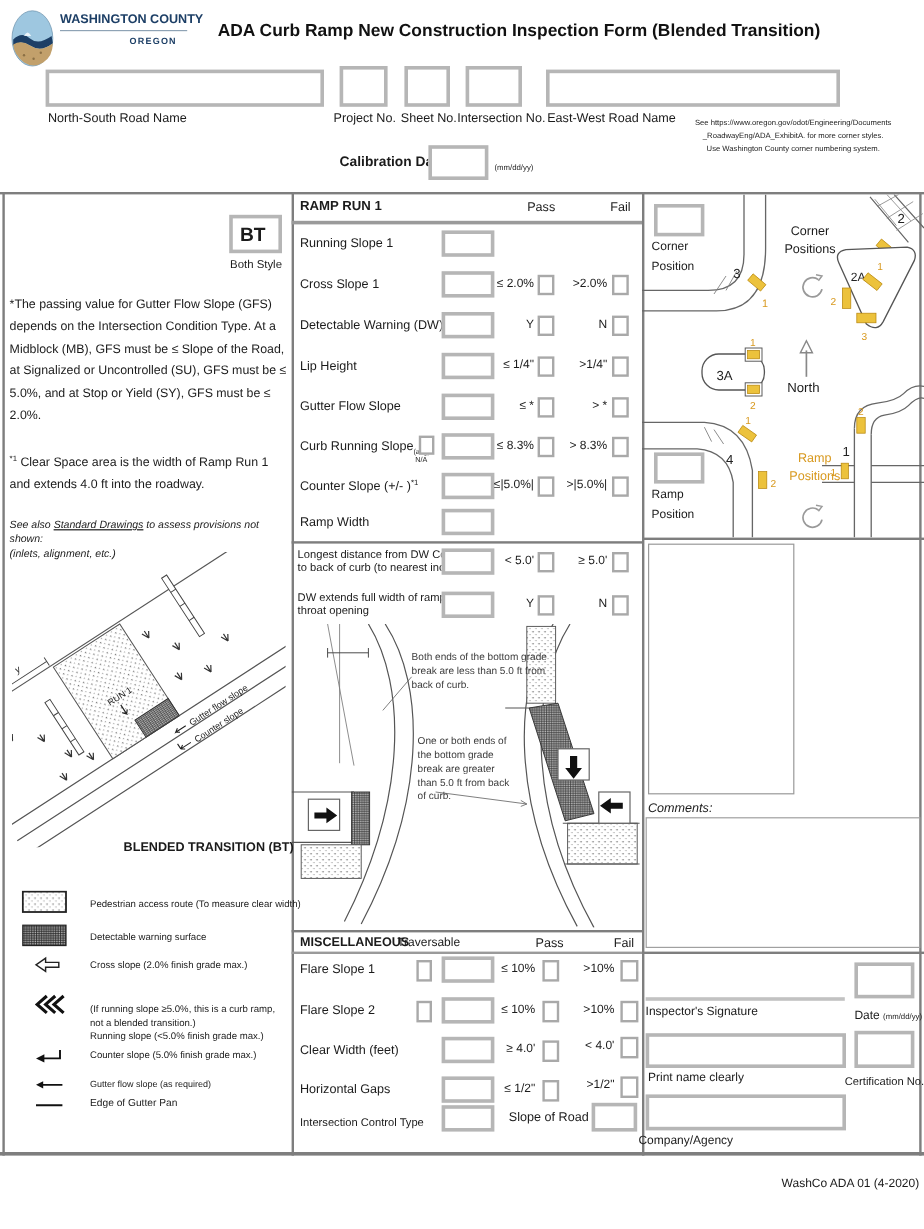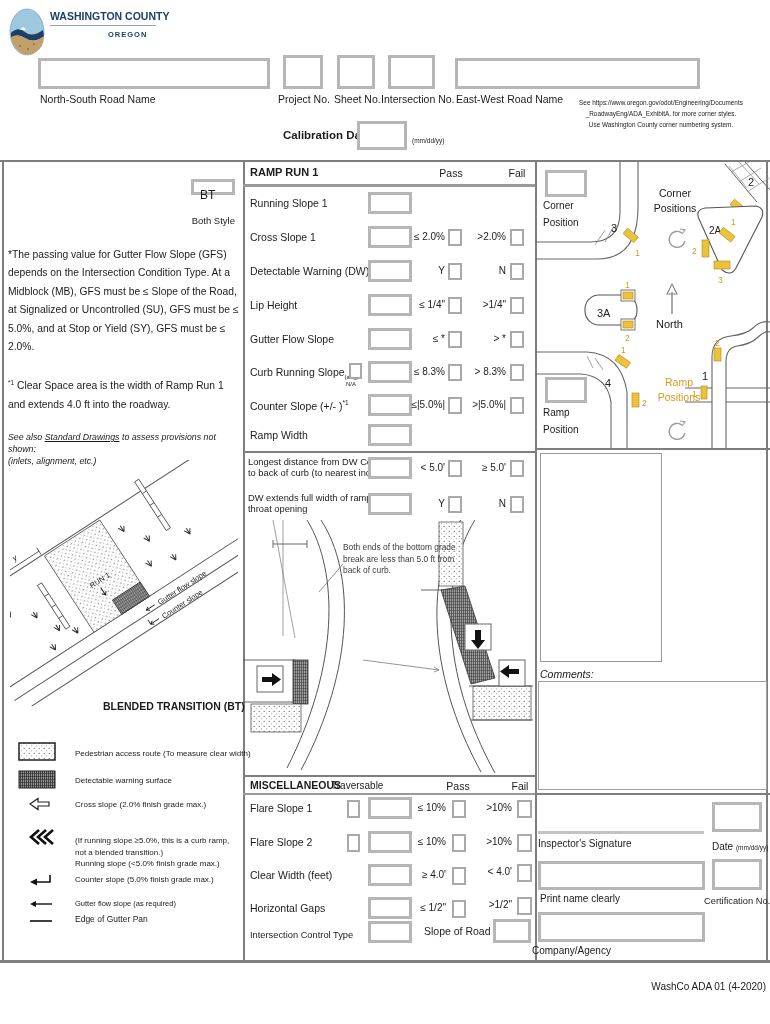--- a/index.html
+++ b/index.html
@@ -36,20 +36,21 @@
       <circle cx="12" cy="40" r="1" fill="#8a6f45"></circle>
         <circle cx="20" cy="43" r="1" fill="#8a6f45"></circle>
         <circle cx="26" cy="38" r="1" fill="#8a6f45"></circle>
       <path d="M12,24 q3,-6 6,0" fill="#fff" opacity="0.8"></path>
     </svg>
     <div class="abs" style="left:42px;top:4px;font-weight:bold;font-size:10.5px;color:#1d3f66;white-space:nowrap;">WASHINGTON COUNTY</div>
     <div class="abs" style="left:42px;top:19px;width:106px;height:1px;background:#8fa3b5;"></div>
     <div class="abs" style="left:100px;top:24px;font-weight:bold;font-size:7.5px;color:#1d3f66;letter-spacing:1px;">OREGON</div>
   </div>
 
+  <div class="abs ctr" style="left:180px;top:18px;width:505px;font-weight:bold;font-size:14.5px;color:#111;">ADA Curb Ramp New Construction Inspection Form (Blended Transition)</div>
 
   <div class="abs gbox" style="left:38px;top:58px;width:232px;height:31px;"></div>
   <div class="abs lbl" style="left:40px;top:93px;">North-South Road Name</div>
 
   <div class="abs gbox" style="left:283px;top:55px;width:40px;height:34px;"></div>
   <div class="abs lbl" style="left:278px;top:93px;">Project No.</div>
 
   <div class="abs gbox" style="left:337px;top:55px;width:38px;height:34px;"></div>
   <div class="abs lbl" style="left:334px;top:93px;">Sheet No.</div>
 
@@ -69,21 +70,21 @@
   <div class="abs gbox" style="left:357px;top:121px;width:50px;height:29px;"></div>
   <div class="abs small" style="left:412px;top:137px;">(mm/dd/yy)</div>
 
   <div class="abs hl" style="left:0;top:160px;width:770px;"></div>
   <div class="abs hl" style="left:0;top:960px;width:770px;height:3px;"></div>
   <div class="abs vl" style="left:2px;top:160px;height:803px;"></div>
   <div class="abs vl" style="left:766px;top:160px;height:803px;"></div>
   <div class="abs vl" style="left:243px;top:160px;height:803px;width:1.5px;"></div>
   <div class="abs vl" style="left:535px;top:160px;height:803px;width:1.5px;"></div>
 
-  <div class="abs gbox" style="left:191px;top:179px;width:44px;height:16px;font-size:12px;padding:6px 0 0 6px;">BT</div>
+  <div class="abs gbox" style="left:191px;top:179px;width:44px;height:32px;font-size:16px;padding:6px 0 0 6px;font-weight:bold;">BT</div>
   <div class="abs" style="left:160px;top:215px;width:75px;text-align:right;font-size:9.5px;">Both Style</div>
 
   <div class="abs note" style="left:8px;top:246px;width:233px;">*The passing value for Gutter Flow Slope (GFS) depends on the Intersection Condition Type.  At a Midblock (MB), GFS must be ≤ Slope of the Road, at Signalized or Uncontrolled (SU), GFS must be ≤ 5.0%, and at Stop or Yield (SY), GFS must be ≤ 2.0%.</div>
 
   <div class="abs note" style="left:8px;top:374px;width:233px;"><sup class="s">*1</sup><span> Clear Space area is the width of Ramp Run 1 and extends 4.0 ft into the roadway.</span></div>
 
   <div class="abs" style="left:8px;top:431px;width:233px;font-style:italic;font-size:8.8px;line-height:12px;">
     <span>See also </span><span style="text-decoration:underline;">Standard Drawings</span><span> to assess provisions not shown:</span>
     <div>(inlets, alignment, etc.)</div>
   </div>
@@ -294,20 +295,21 @@
     <polygon points="198,70 222,66 252,158 228,164" fill="url(#gridM)" stroke="#333" stroke-width="0.8"></polygon>
     <rect x="230" y="166" width="58" height="34" fill="url(#dotsM)" stroke="#555" stroke-width="0.8"></rect>
     <path d="M226,166 H290 M228,200 H290" stroke="#555" stroke-width="0.9"></path>
     <rect x="222" y="104" width="26" height="26" fill="#fff" stroke="#666" stroke-width="1"></rect>
     <path d="M232,110 h6 v10 h4 l-7,9 l-7,-9 h4 z" fill="#111"></path>
     <rect x="256" y="140" width="26" height="26" fill="#fff" stroke="#666" stroke-width="1"></rect>
     <path d="M276,149 h-10 v-4 l-9,6.5 l9,6.5 v-4 h10 z" fill="#111"></path>
     <path d="M120,140 L196,150 l-5,-3 m5,3 l-5,2" stroke="#666" stroke-width="0.7" fill="none"></path>
   </svg>
   <div class="abs anno" style="left:343px;top:542px;width:130px;">Both ends of the bottom grade break are less than 5.0 ft from back of curb.</div>
+  <div class="abs anno" style="left:348px;top:612px;width:78px;">One or both ends of the bottom grade break are greater than 5.0 ft from back of curb.</div>
 
   <div class="abs hl" style="left:243px;top:775px;width:292px;"></div>
   <div class="abs" style="left:250px;top:779px;font-weight:bold;font-size:10.5px;white-space:nowrap;">MISCELLANEOUS</div>
   <div class="abs" style="left:331px;top:780px;font-size:10px;white-space:nowrap;">Traversable</div>
   <div class="abs lbl ctr" style="left:436px;top:780px;width:44px;">Pass</div>
   <div class="abs lbl ctr" style="left:502px;top:780px;width:36px;">Fail</div>
   <div class="abs" style="left:243px;top:793px;width:292px;height:2px;background:#9a9a9a;"></div>
 
   <div class="abs lbl" style="left:250px;top:802px;">Flare Slope 1</div>
   <div class="abs cbox" style="left:347px;top:800px;width:13px;height:18px;"></div>

